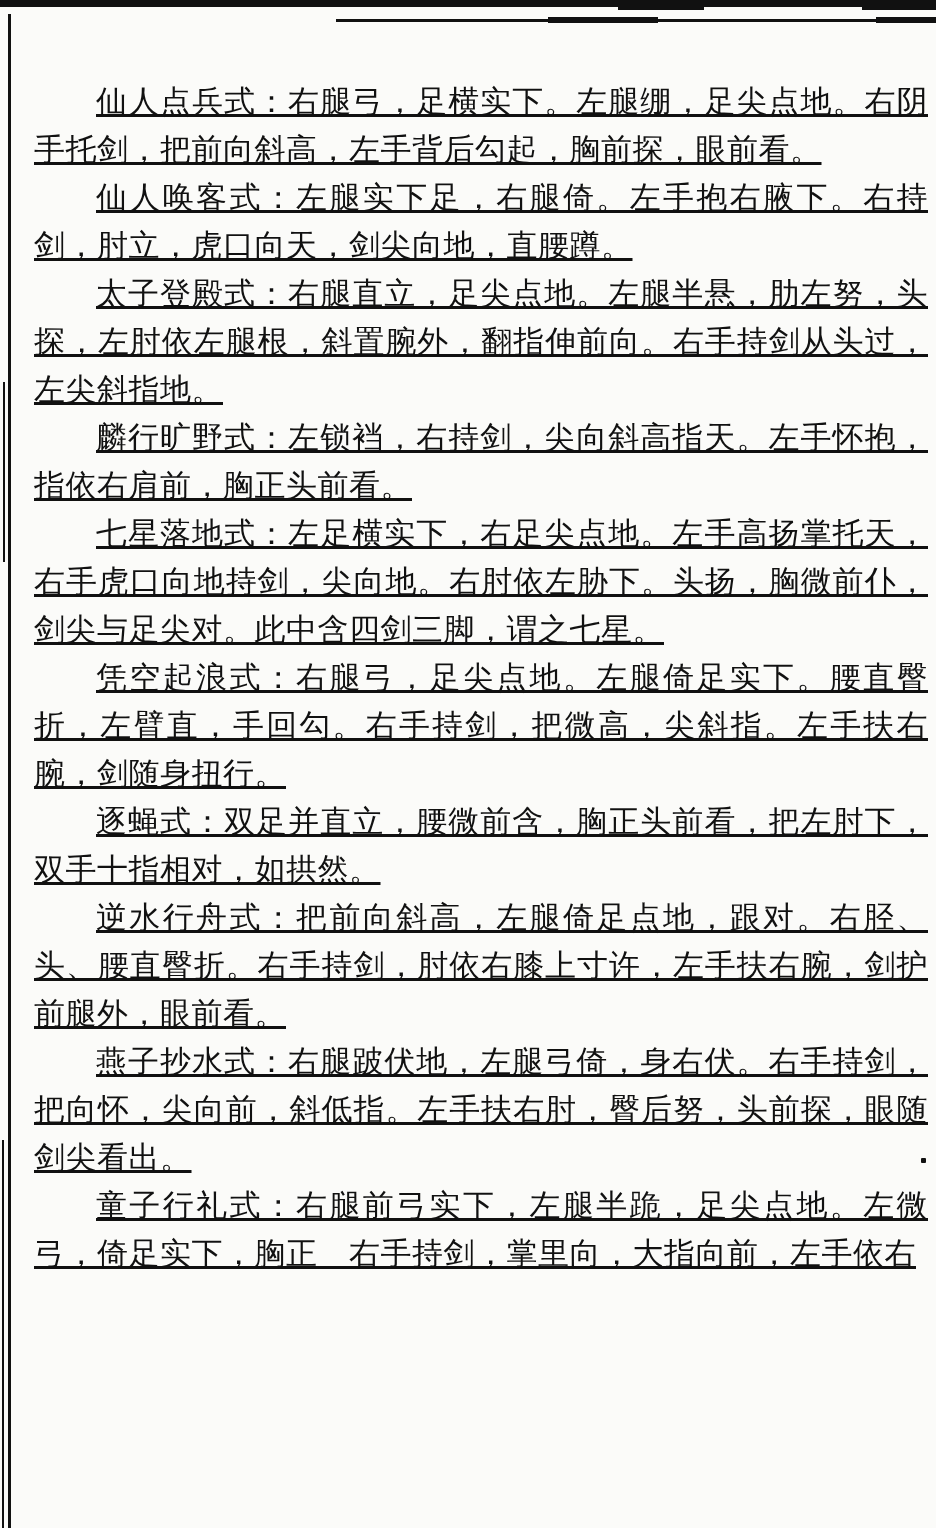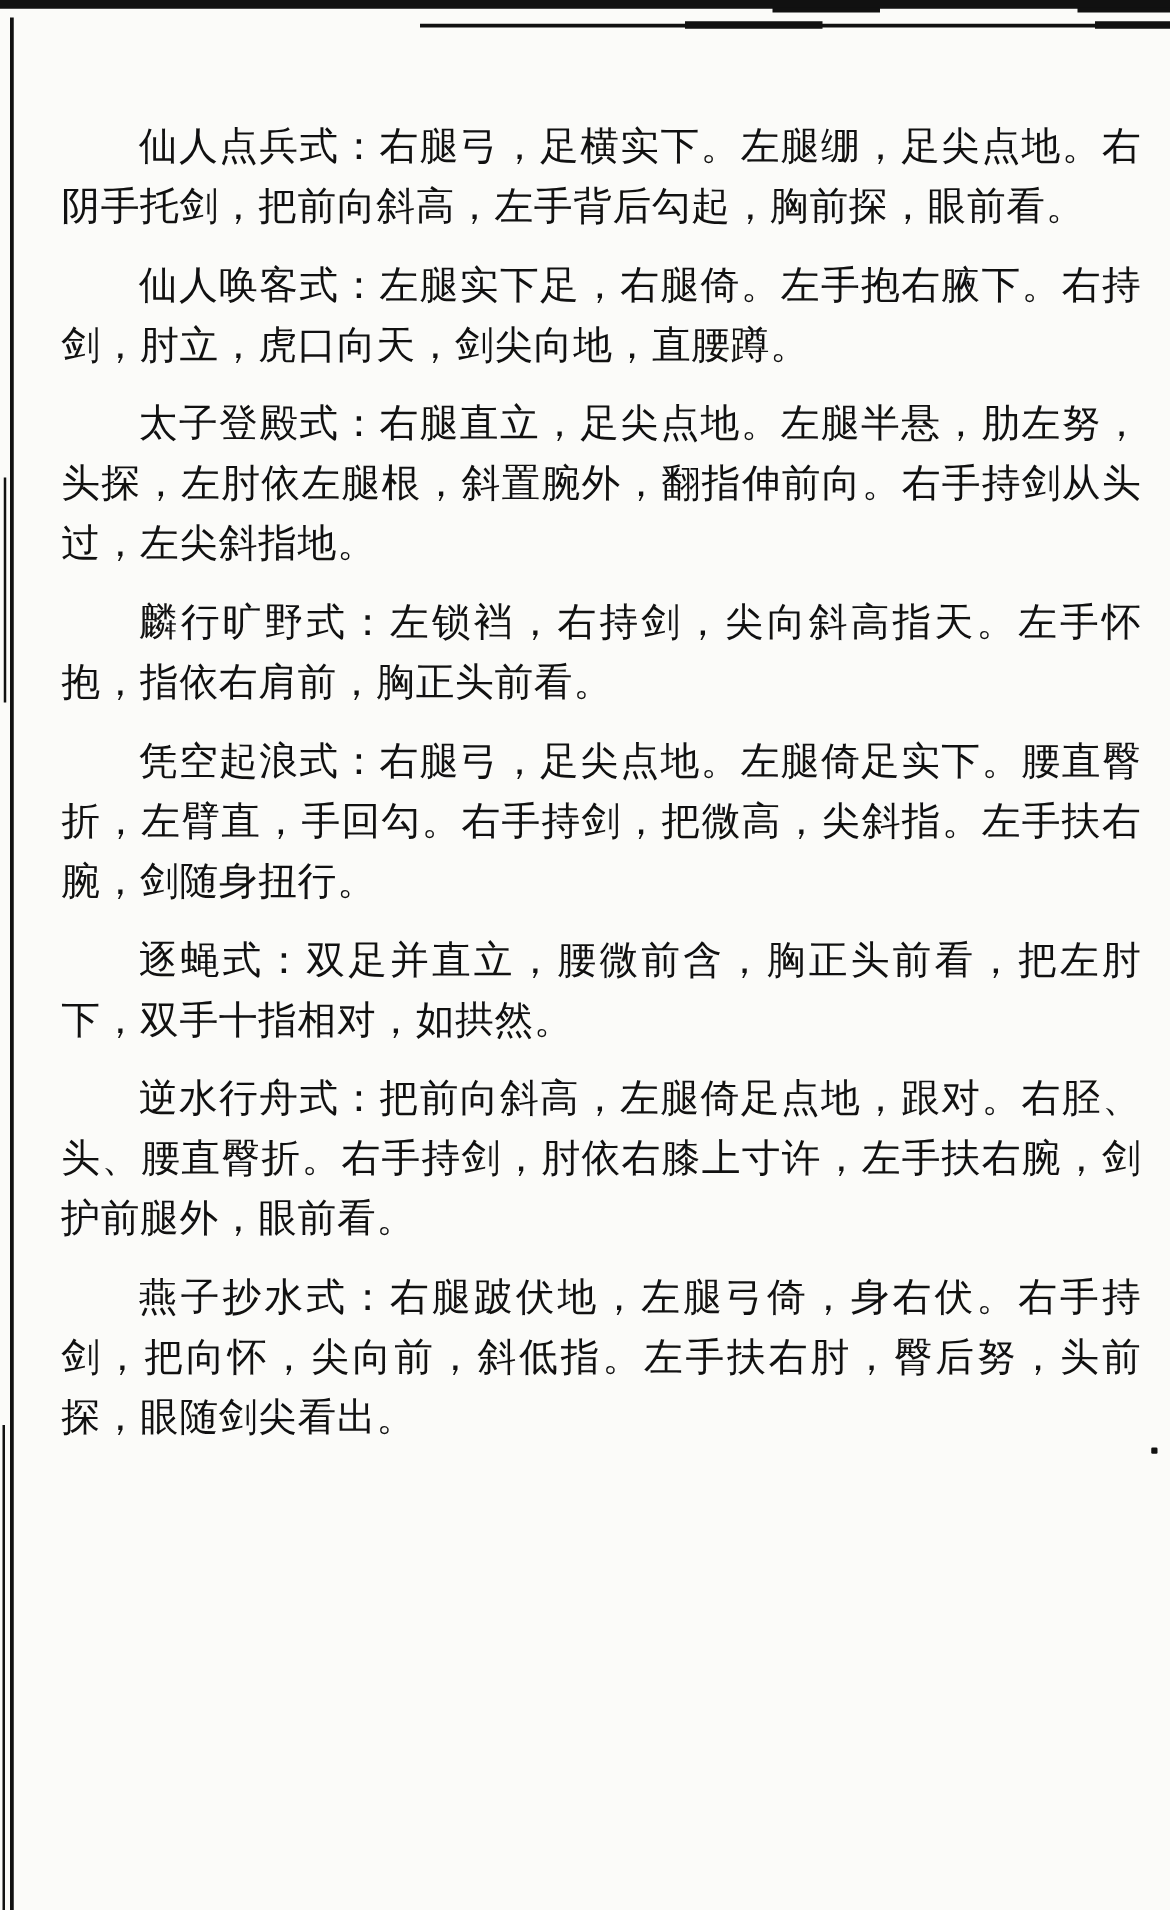--- a/index.html
+++ b/index.html
@@ -37,22 +37,23 @@
     position:absolute;
     top:78px;left:34px;width:894px;
     color:var(--ink);
     font-size:31px;
     line-height:48px;
     letter-spacing:0.5px;
     text-align:justify;
     text-justify:inter-character;
   }
   .para{
-    margin:15px;
+    margin:0;
     text-indent:2em;
+    text-decoration:underline;
   }
 </style>
 </head>
 <body>
 
 <div class="page">
 
   <div class="top-bar"></div>
   <div class="top-bar-bump-1"></div>
   <div class="top-bar-bump-2"></div>
@@ -62,19 +63,21 @@
   <div class="left-rule"></div>
   <div class="left-rule-2a"></div>
   <div class="left-rule-2b"></div>
   <div class="ink-speck"></div>
 
   <div class="text-block" id="paragraphs">
       <p class="para">仙人点兵式：右腿弓，足横实下。左腿绷，足尖点地。右阴手托剑，把前向斜高，左手背后勾起，胸前探，眼前看。</p>
       <p class="para">仙人唤客式：左腿实下足，右腿倚。左手抱右腋下。右持剑，肘立，虎口向天，剑尖向地，直腰蹲。</p>
       <p class="para">太子登殿式：右腿直立，足尖点地。左腿半悬，肋左努，头探，左肘依左腿根，斜置腕外，翻指伸前向。右手持剑从头过，左尖斜指地。</p>
       <p class="para">麟行旷野式：左锁裆，右持剑，尖向斜高指天。左手怀抱，指依右肩前，胸正头前看。</p>
+      <p class="para">七星落地式：左足横实下，右足尖点地。左手高扬掌托天，右手虎口向地持剑，尖向地。右肘依左胁下。头扬，胸微前仆，剑尖与足尖对。此中含四剑三脚，谓之七星。</p>
       <p class="para">凭空起浪式：右腿弓，足尖点地。左腿倚足实下。腰直臀折，左臂直，手回勾。右手持剑，把微高，尖斜指。左手扶右腕，剑随身扭行。</p>
       <p class="para">逐蝇式：双足并直立，腰微前含，胸正头前看，把左肘下，双手十指相对，如拱然。</p>
       <p class="para">逆水行舟式：把前向斜高，左腿倚足点地，跟对。右胫、头、腰直臀折。右手持剑，肘依右膝上寸许，左手扶右腕，剑护前腿外，眼前看。</p>
       <p class="para">燕子抄水式：右腿跛伏地，左腿弓倚，身右伏。右手持剑，把向怀，尖向前，斜低指。左手扶右肘，臀后努，头前探，眼随剑尖看出。</p>
+      <p class="para">童子行礼式：右腿前弓实下，左腿半跪，足尖点地。左微弓，倚足实下，胸正　右手持剑，掌里向，大指向前，左手依右</p>
     </div>
 
 </div>
 
 </body></html>

